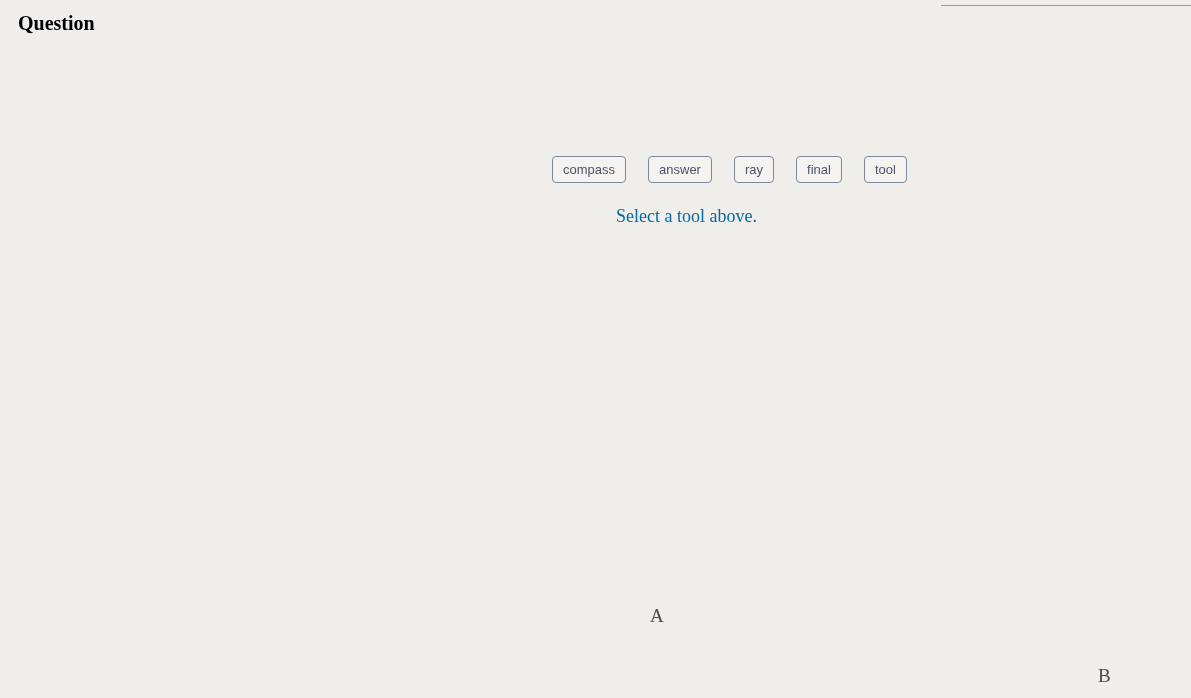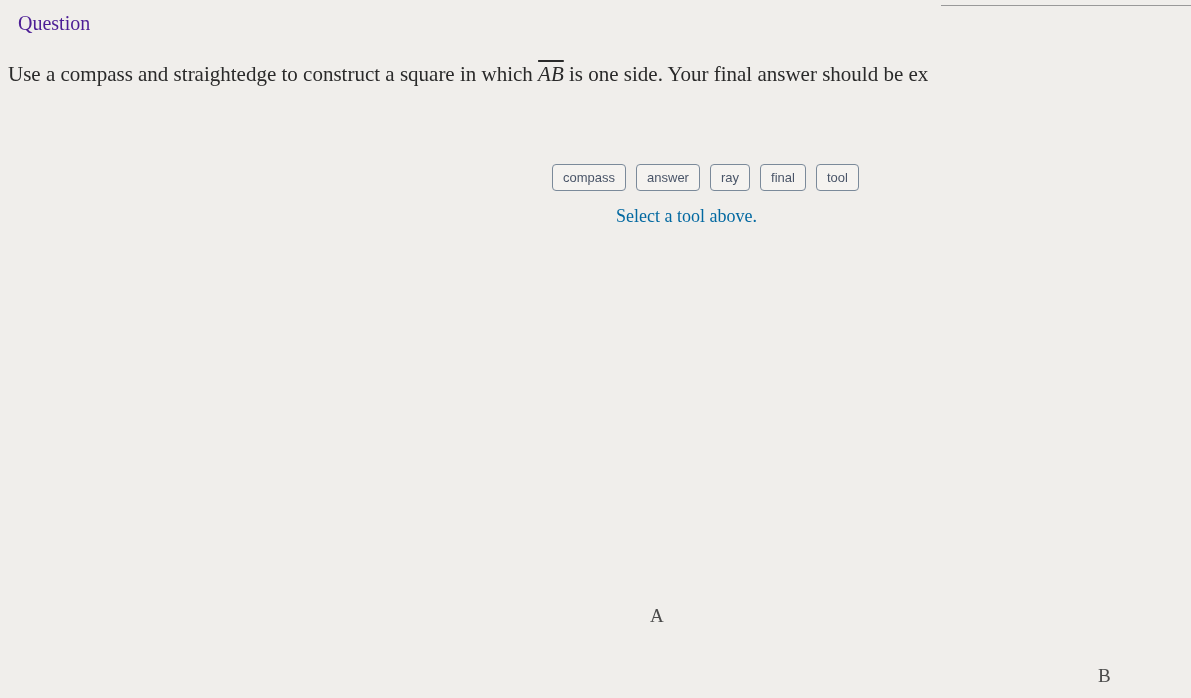--- a/index.html
+++ b/index.html
@@ -13,46 +13,46 @@
       background: #f0eeeb;
       font-family: Georgia, 'Times New Roman', serif;
       color: #2a2a2a;
       position: relative;
       overflow: hidden;
     }
     .question-label {
       position: absolute;
       top: 12px;
       left: 18px;
-      font-weight: normal;
+      font-weight: bold;
       font-size: 20px;
-      color: #4c1d95;
+      color: #000000;
     }
     .question-text {
       position: absolute;
       top: 58px;
       left: 8px;
       right: 0;
       font-size: 21px;
       line-height: 1.6;
       color: #2a2a2a;
     }
     .question-text .line1 {
       white-space: nowrap;
     }
     .overline {
       text-decoration: overline;
       font-style: italic;
     }
     .tool-row {
       position: absolute;
-      top: 164px;
+      top: 156px;
       left: 552px;
       display: flex;
-      gap: 10px;
+      gap: 22px;
     }
     .tool-btn {
       background: #f5f3f0;
       border: 1px solid #7b8a9a;
       border-radius: 4px;
       padding: 5px 10px;
       font-family: Arial, sans-serif;
       font-size: 13px;
       color: #4a5568;
       cursor: pointer;
@@ -98,23 +98,20 @@
     }
   </style>
 </head>
 <body>
 
 <div class="top-border"></div>
 
 <div class="question-label">Question</div>
 
 <div class="question-text">
-  <div class="line1">
-    <span>Use a compass and straightedge to construct a square in which </span><span class="overline">AB</span><span> is one side. Your final answer should be ex</span>
-  </div>
 </div>
 
 <div class="tool-row">
   <button class="tool-btn">compass</button>
   <button class="tool-btn">answer</button>
   <button class="tool-btn">ray</button>
   <button class="tool-btn">final</button>
   <button class="tool-btn">tool</button>
 </div>
 

